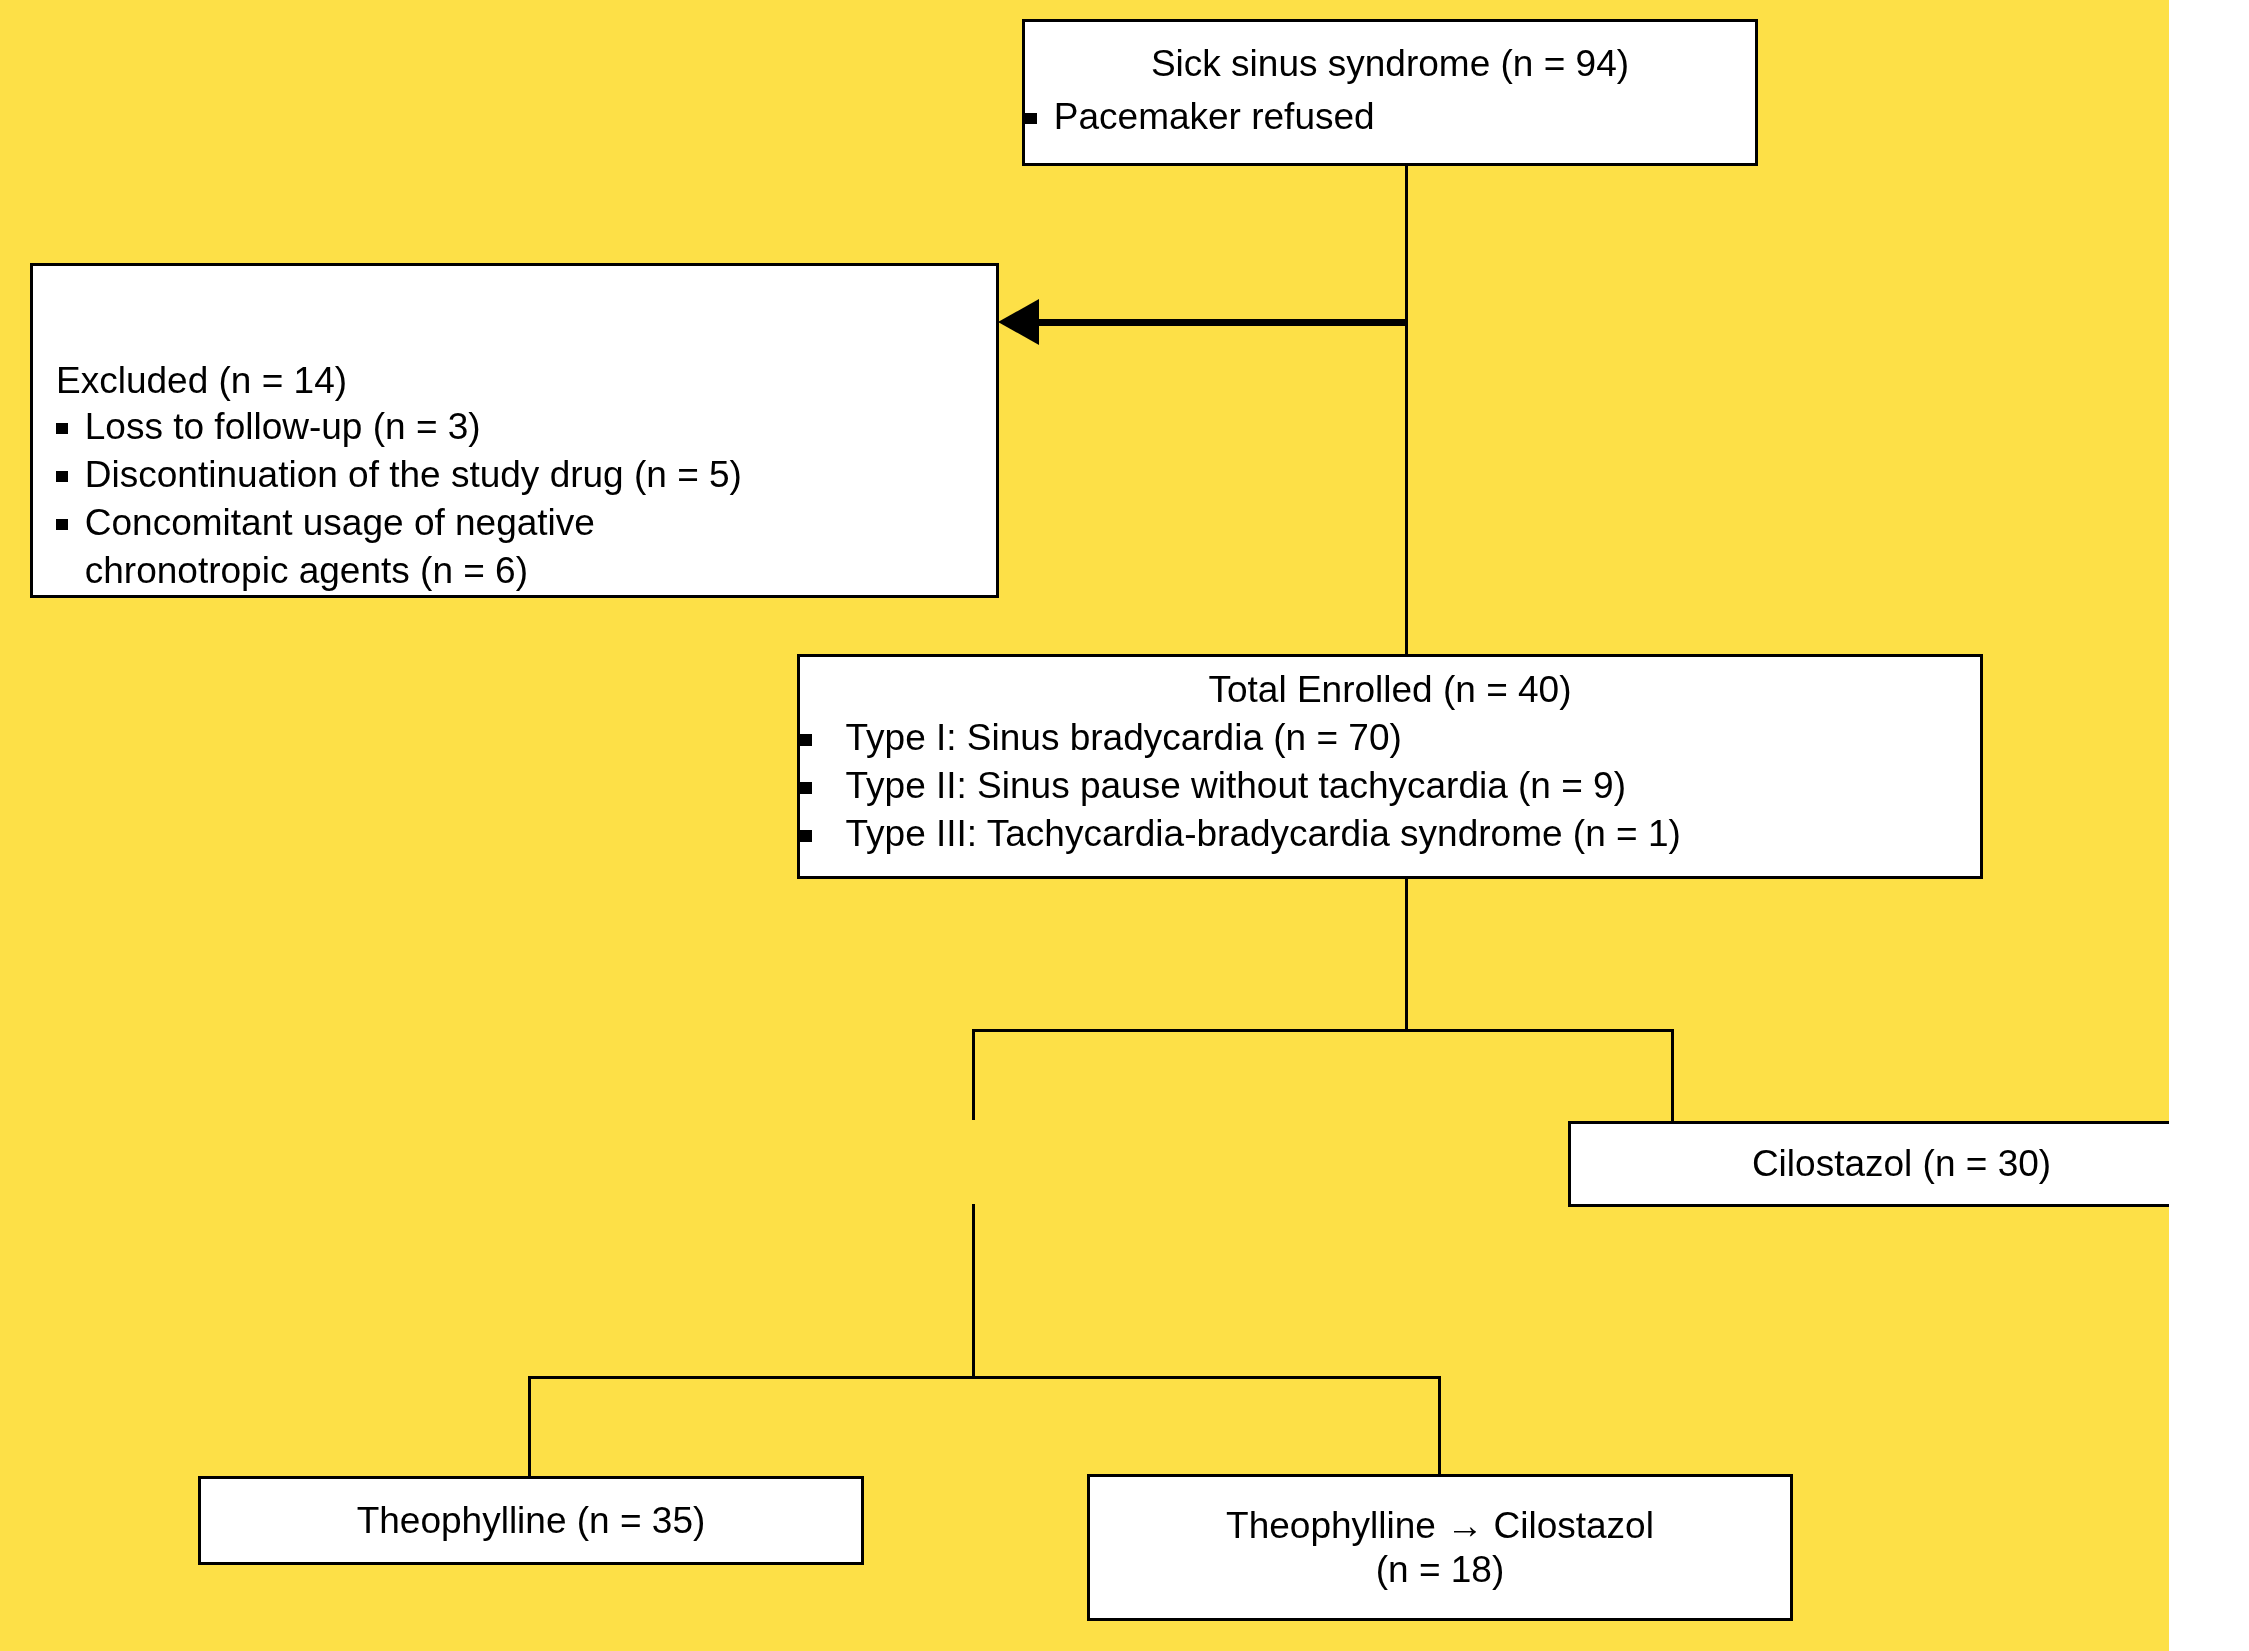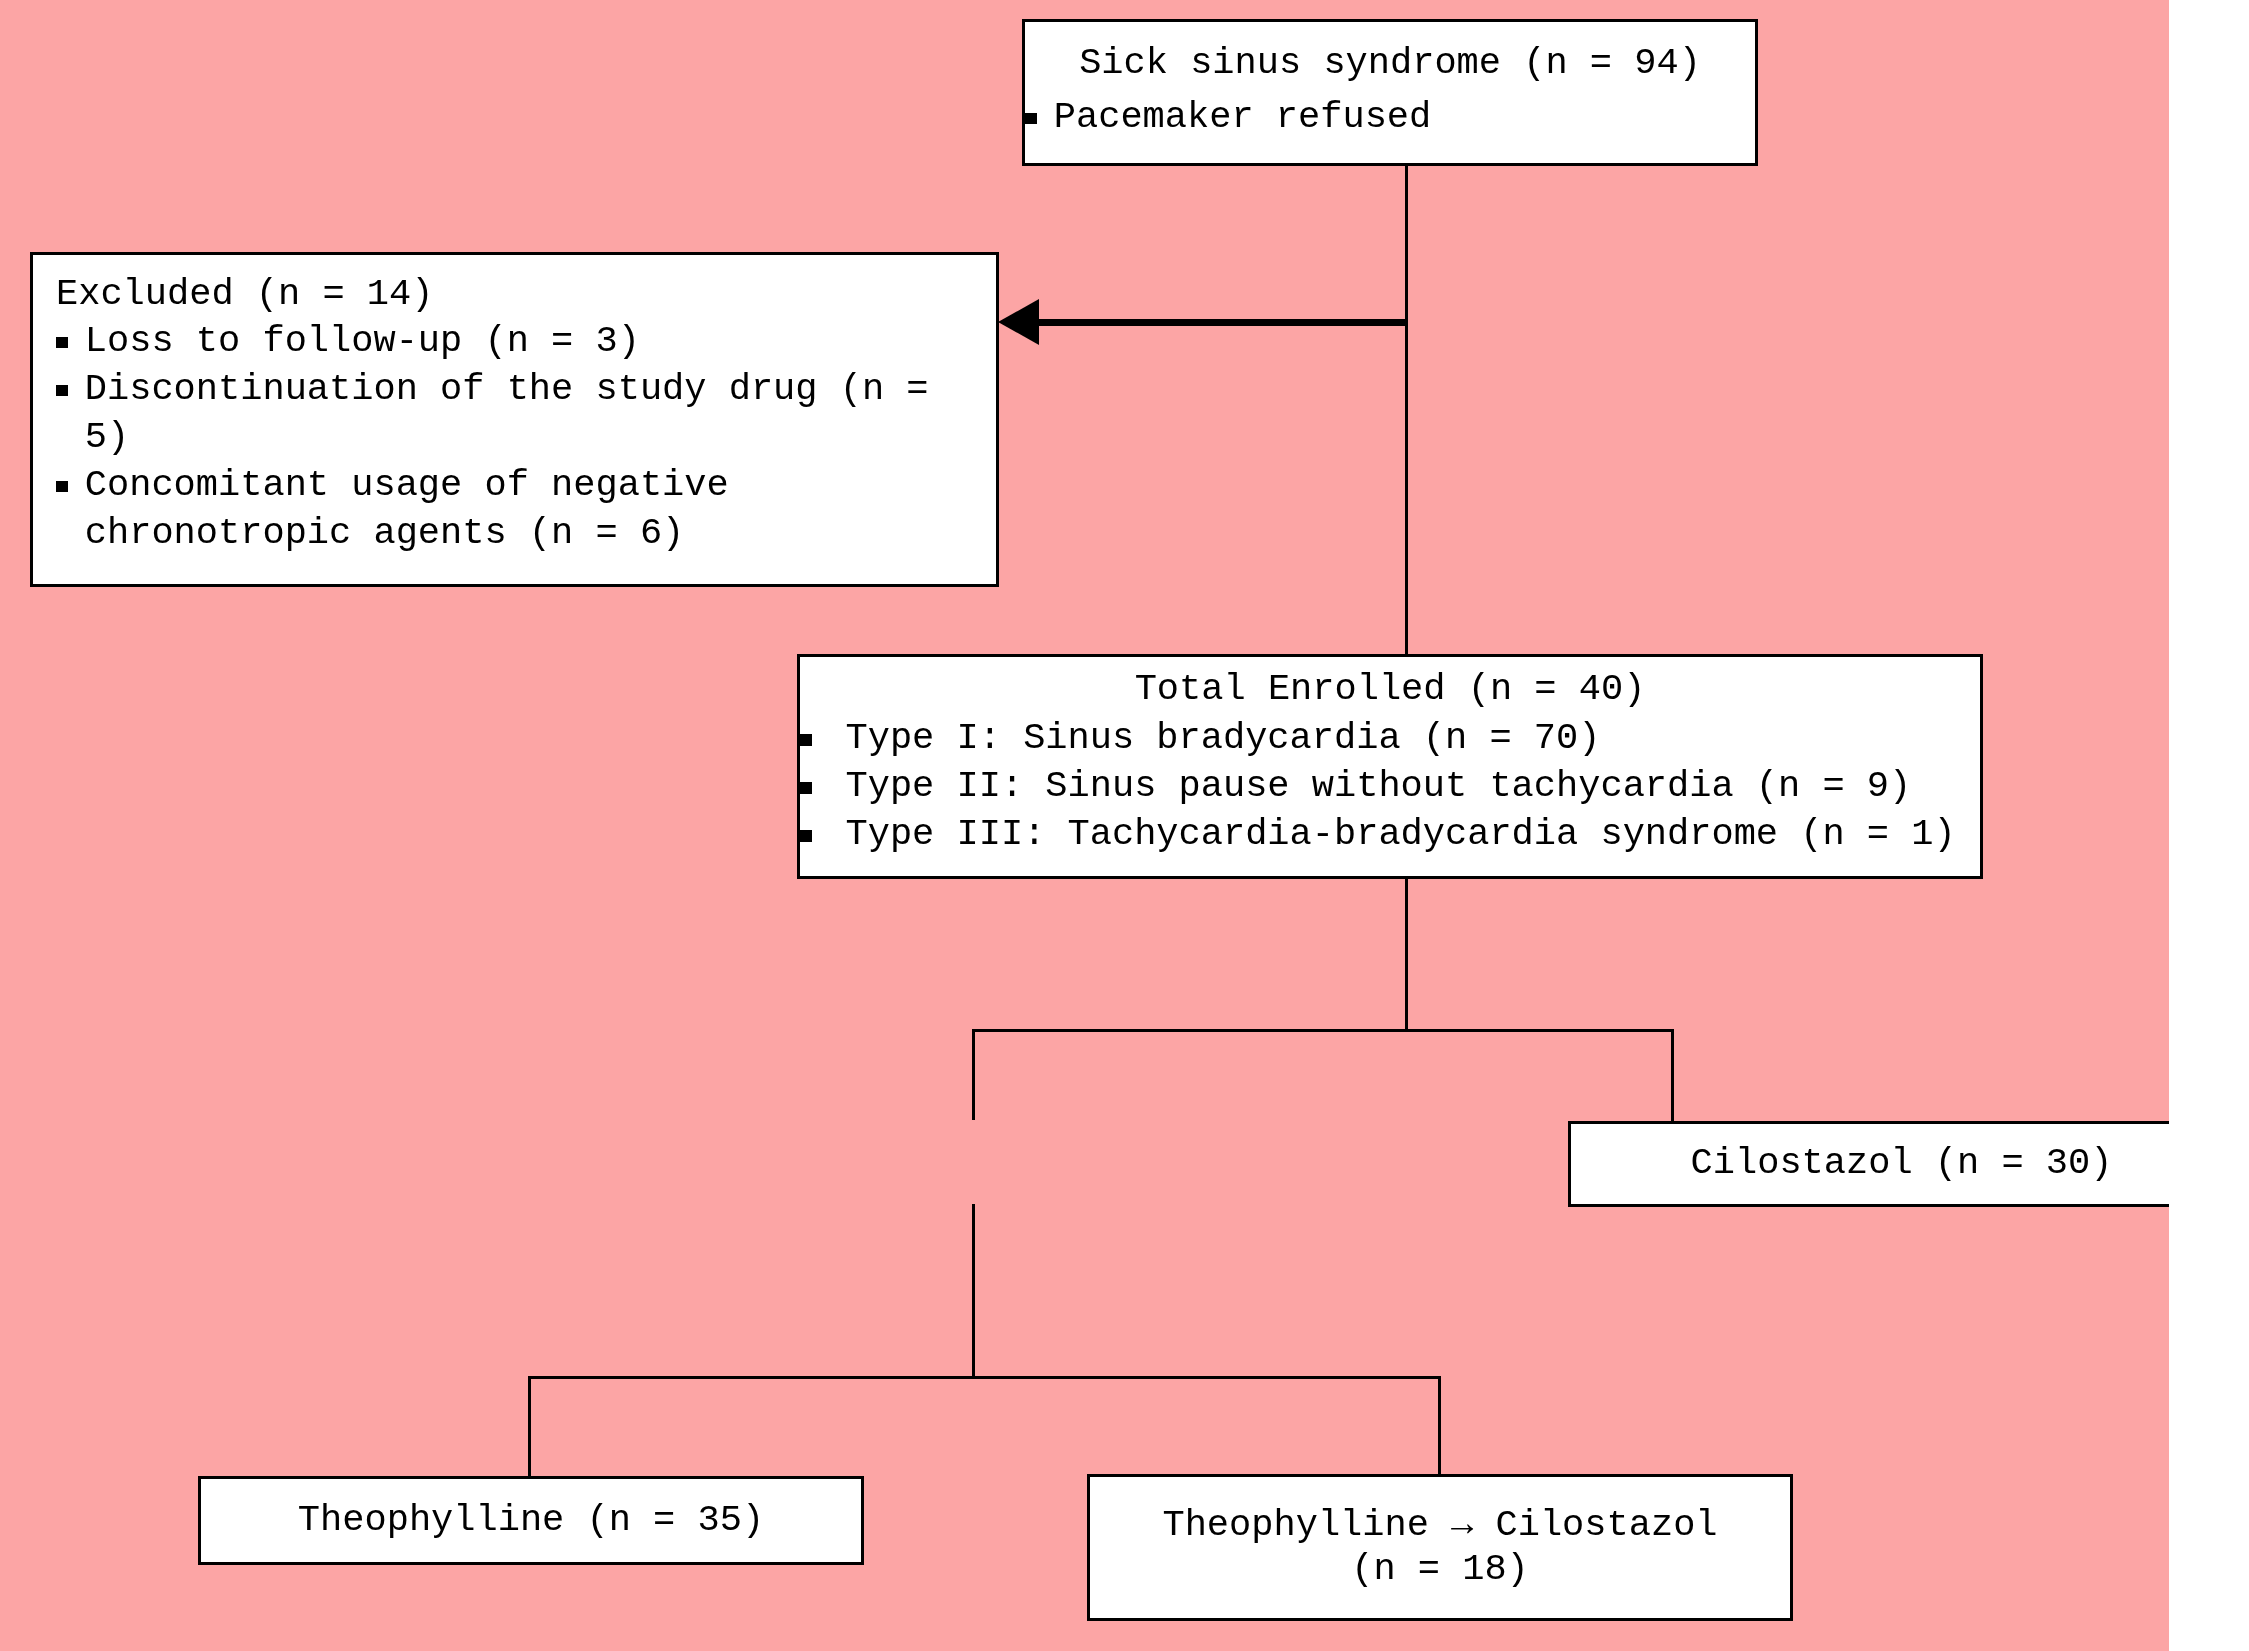--- a/index.html
+++ b/index.html
@@ -5,22 +5,22 @@
 <style>
   html, body {
     margin: 0;
     padding: 0;
     background: #ffffff;
   }
   #canvas {
     position: relative;
     width: 2169px;
     height: 1652px;
-    background: #fca5a5;
-    font-family: Liberation Mono, monospace;
+    background: #fde047;
+    font-family: Liberation Sans, sans-serif;
     color: #000000;
     overflow: hidden;
   }
   .node {
     position: absolute;
     box-sizing: border-box;
     border: 3.4px solid #000000;
     background: #ffffff;
     display: flex;
     flex-direction: column;
@@ -125,21 +125,21 @@
   <div class="node" style="left:1022px; top:19px; width:736px; height:147px; padding:5.8px 0 7.7px 0;">
     <div class="ttl">Sick sinus syndrome (n = 94)</div>
     <ul class="blist" style="margin-top:6.7px; ">
       <li class="bitem">
         <span class="bullet"></span>
         <span class="btext">Pacemaker refused</span>
       </li>
     </ul>
   </div>
 
-  <div class="node" style="left:30px; top:252px; width:969px; height:335px; padding:0 8px 0 23px; justify-content:flex-start;">
+  <div class="node" style="left:30px; top:263px; width:969px; height:335px; padding:0 8px 0 23px; justify-content:flex-end;">
     <div class="ttl-left" style="margin-top:18px;">Excluded (n = 14)</div>
     <ul class="blist" style="margin-top:0;">
       <li class="bitem">
         <span class="bullet"></span>
         <span class="btext">Loss to follow-up (n = 3)</span>
       </li>
       <li class="bitem">
         <span class="bullet"></span>
         <span class="btext">Discontinuation of the study drug (n = 5)</span>
       </li>

